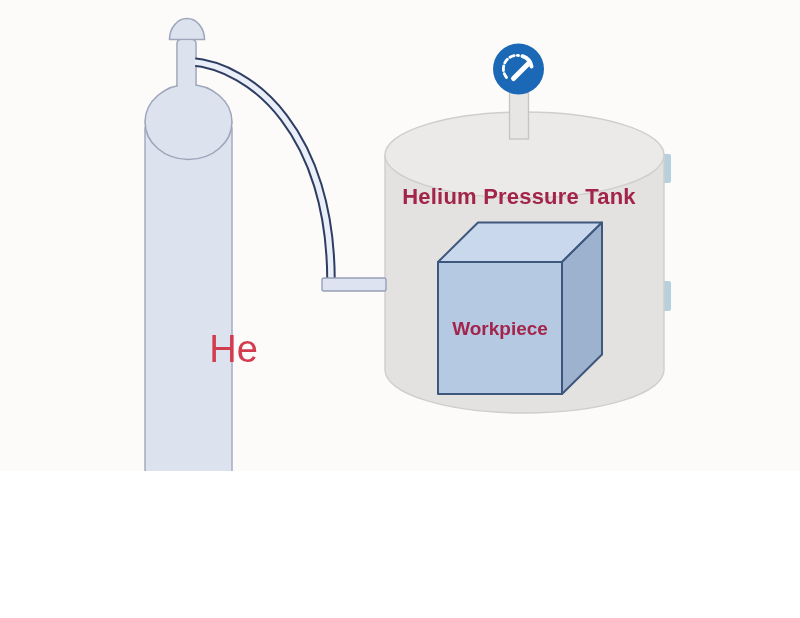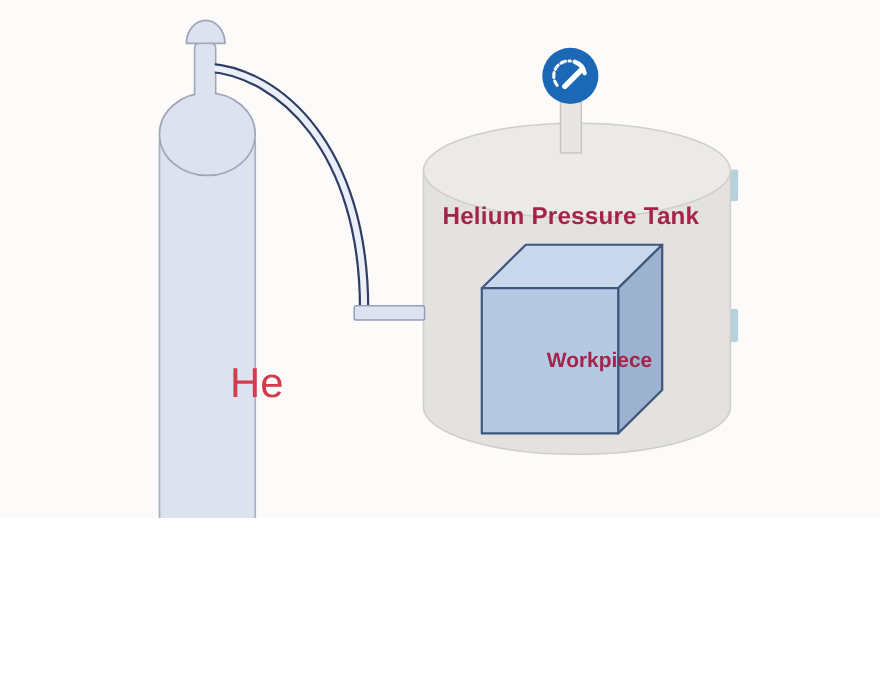--- a/index.html
+++ b/index.html
@@ -16,21 +16,21 @@
     text-align: center;
     white-space: nowrap;
     user-select: none;
   }
   .label-tank {
     left: 388px; top: 184px; width: 262px;
     font-size: 22px; font-weight: 700; letter-spacing: 0.2px;
   }
   .label-workpiece {
     left: 438px; top: 318px; width: 124px;
-    font-size: 19px; font-weight: 700; margin-left: 45px;
+    font-size: 19px; font-weight: 700;
   }
   .label-he {
     left: 145px; top: 328px; width: 87px;
     font-size: 38px; font-weight: 400; margin-left: 45px;
   }
 </style>
 </head>
 <body>
 
 <div class="canvas" style="background-color: rgb(252, 251, 250);">

